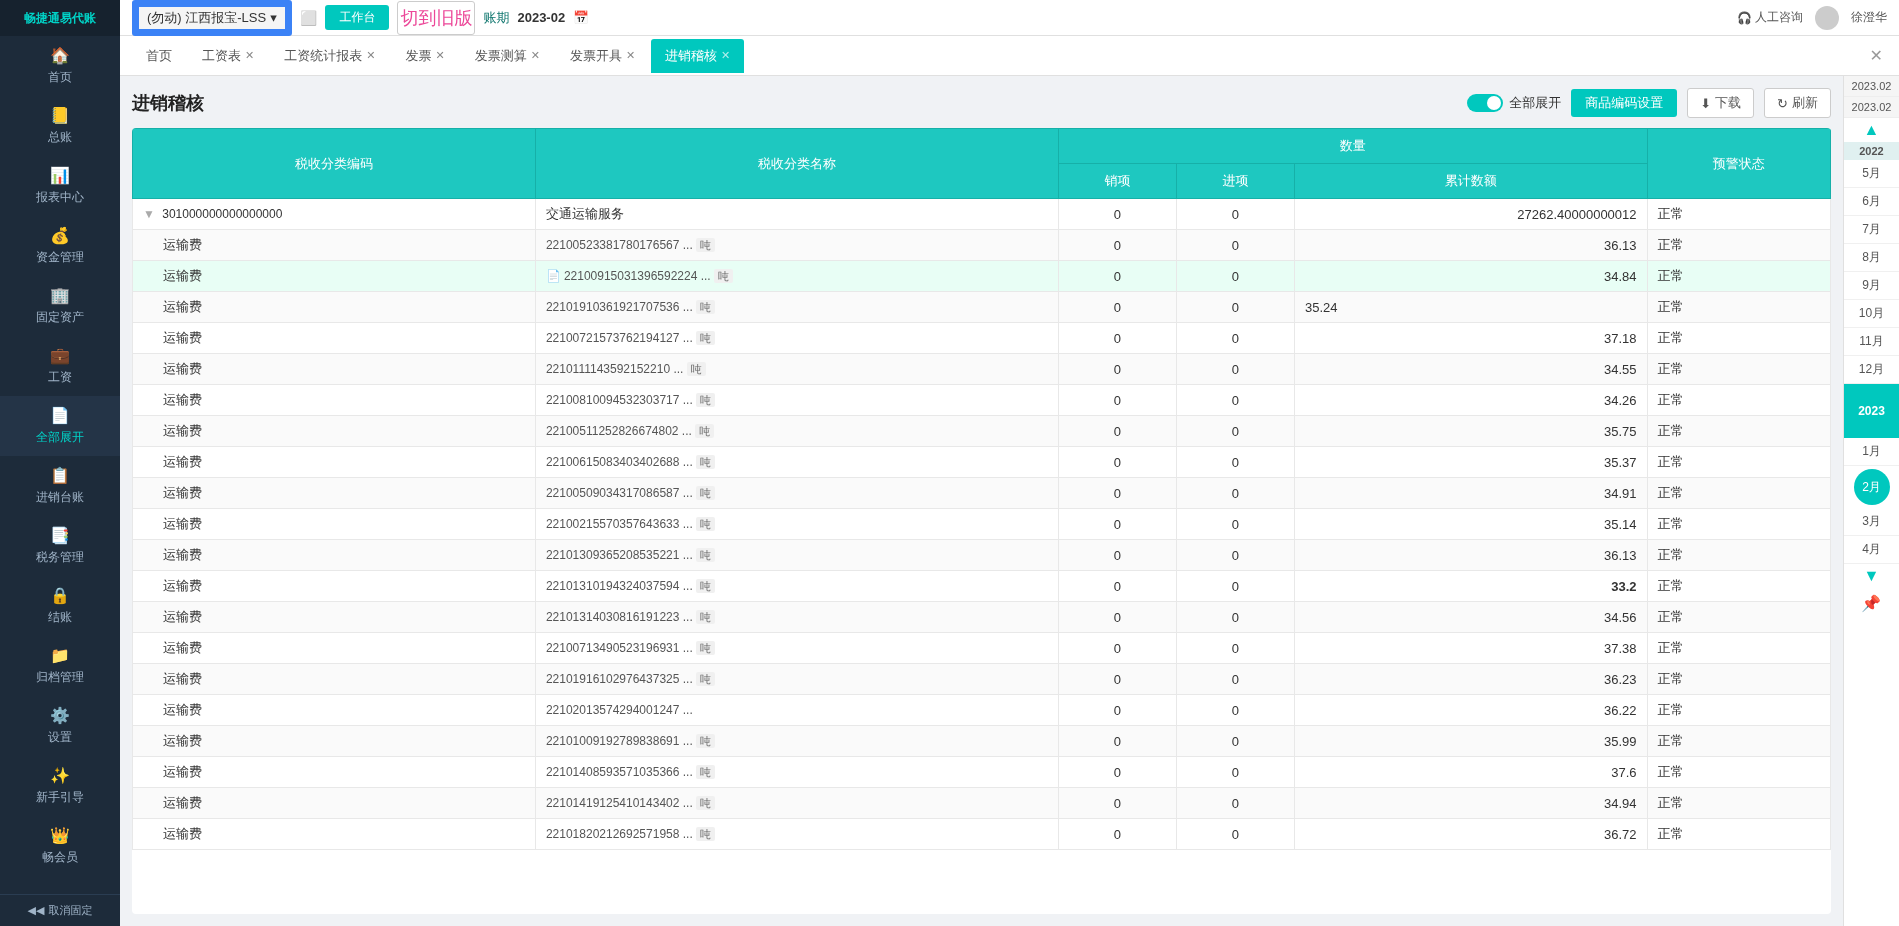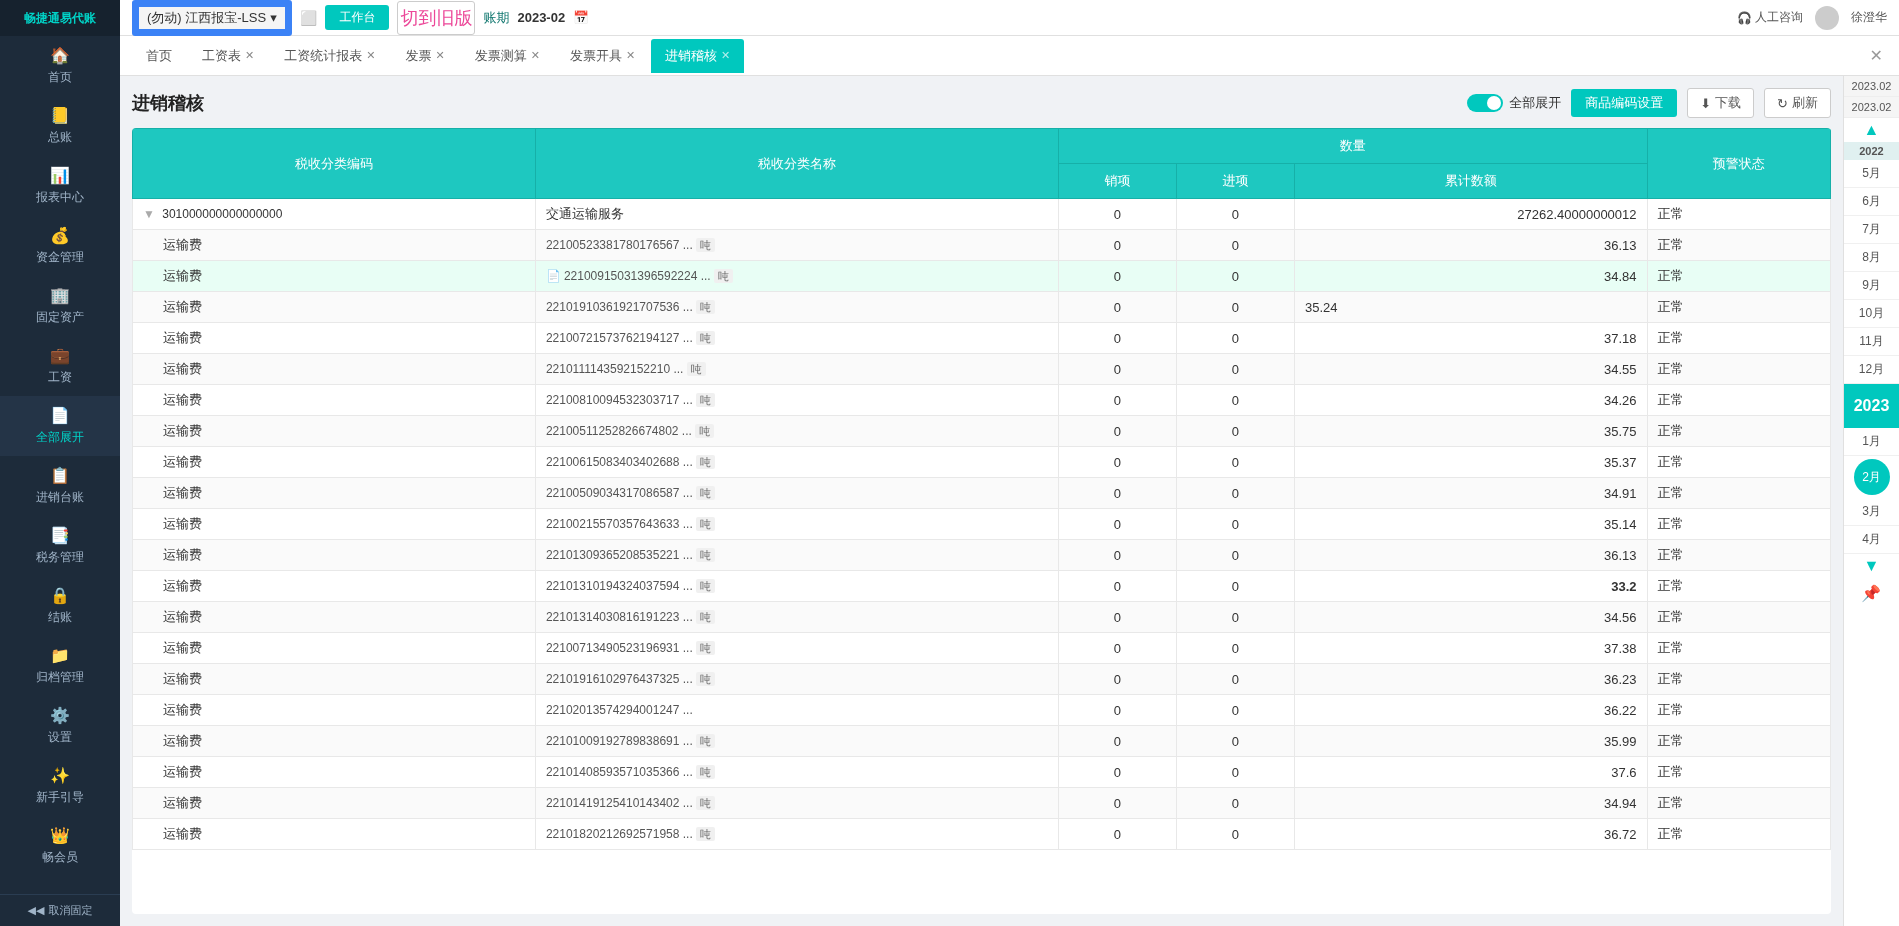--- a/index.html
+++ b/index.html
@@ -650,21 +650,21 @@
       </div>
       <div style="background:#e0f0f0;text-align:center;padding:3px 2px;color:#555;font-size:11px;font-weight:bold;">2022</div>
       <div class="right-panel-month">5月</div>
       <div class="right-panel-month">6月</div>
       <div class="right-panel-month">7月</div>
       <div class="right-panel-month">8月</div>
       <div class="right-panel-month">9月</div>
       <div class="right-panel-month">10月</div>
       <div class="right-panel-month">11月</div>
       <div class="right-panel-month">12月</div>
-      <div style="background:#00c8be;text-align:center;padding:13px 2px;color:#fff;font-size:16px;font-weight:bold;">2023</div>
+      <div style="background:#00c8be;text-align:center;padding:20px 2px;color:#fff;font-size:12px;font-weight:bold;">2023</div>
       <div class="right-panel-month">1月</div>
       <div style="background:#00c8be;color:#fff;border-radius:50%;margin:3px auto;width:36px;height:36px;display:flex;align-items:center;justify-content:center;font-size:12px;cursor:pointer;">2月</div>
       <div class="right-panel-month">3月</div>
       <div class="right-panel-month">4月</div>
       <div class="right-panel-nav">
         <span class="nav-arrow">▼</span>
       </div>
       <div style="text-align:center;padding:6px 2px;color:#ccc;font-size:16px;cursor:pointer;">📌</div>
     </div>
   </div>

